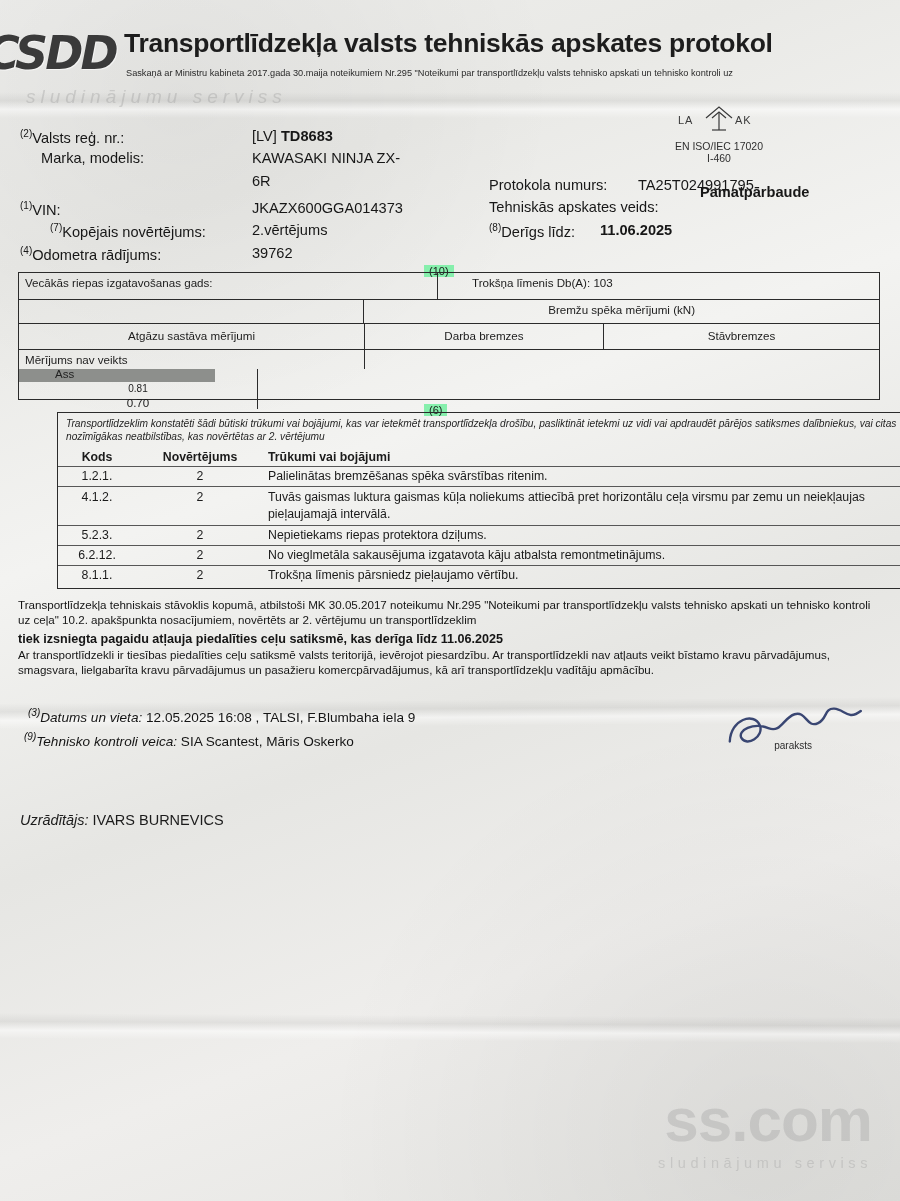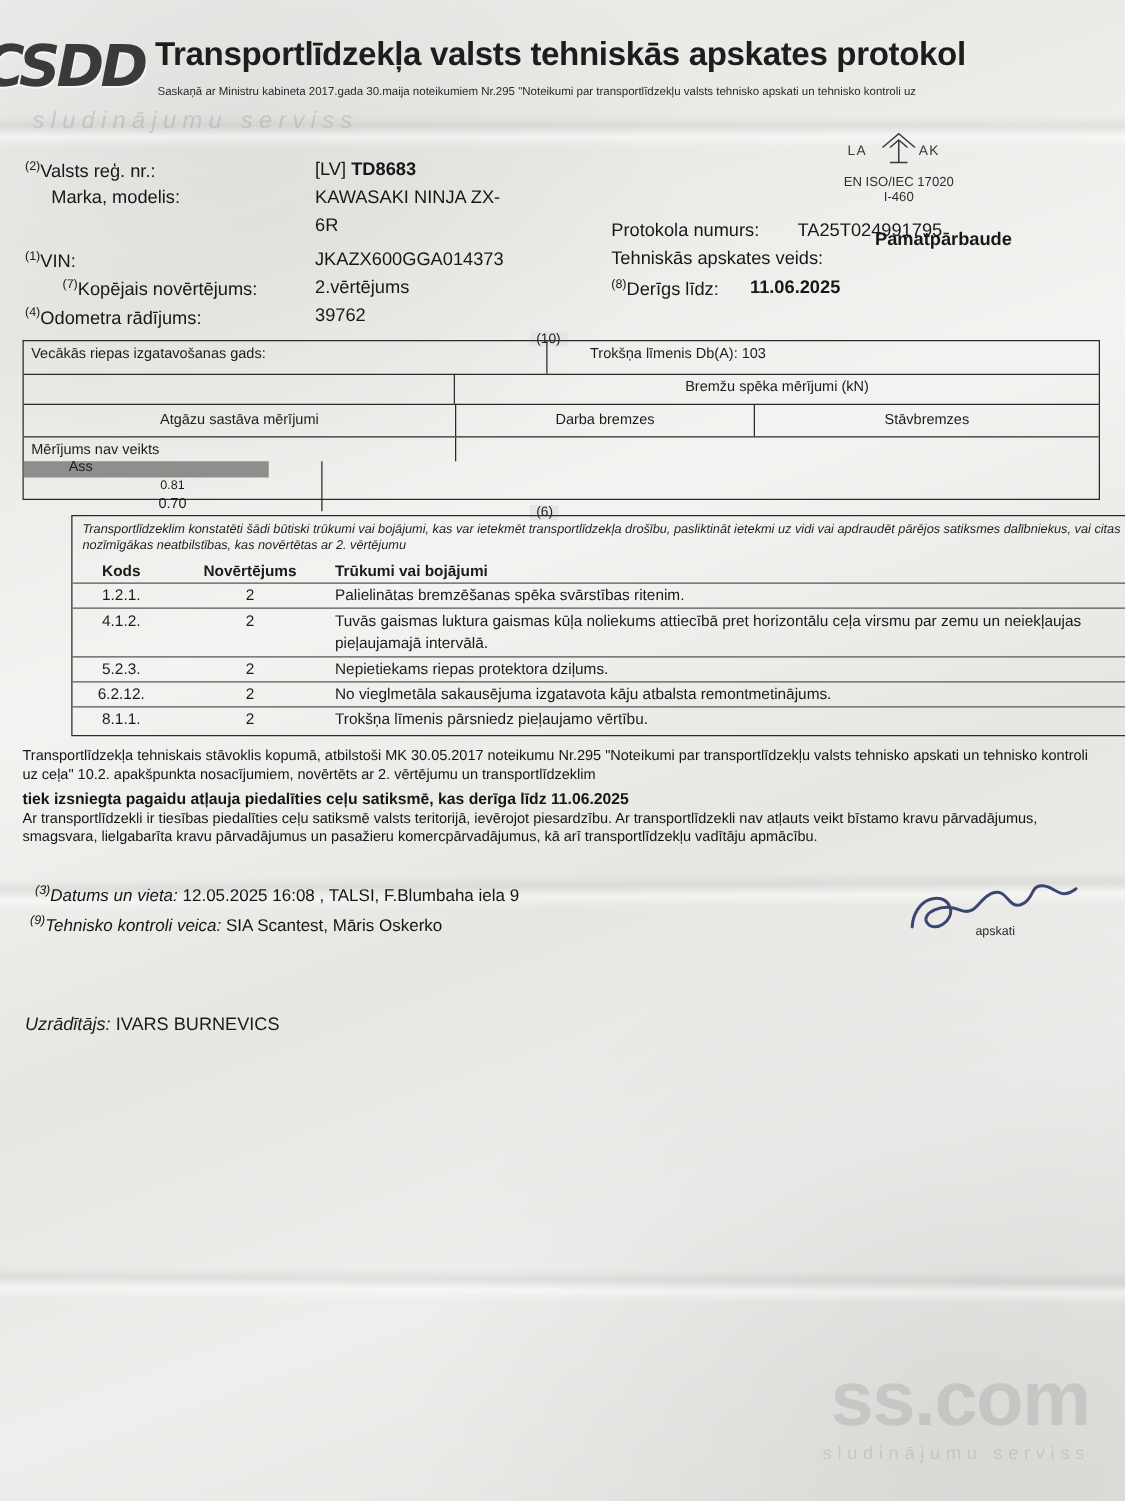--- a/index.html
+++ b/index.html
@@ -124,21 +124,21 @@
     padding: 3px 6px;
     font-size: 11.6px;
     color: #1c1c1c;
   }
   .bb { border-bottom: 1.1px solid #2b2b2b; }
   .br { border-right: 1.1px solid #2b2b2b; }
   .ctr { text-align: center; }
 
   .tbl-label {
     position: absolute;
-    background: #e5e5e5;
+    background: #86efac;
     padding: 0 5px;
     font-size: 11px;
   }
 
   
   .bar-wrap {
     position: relative;
     height: 13px;
   }
   .bar {
@@ -396,21 +396,21 @@
   <div class="sign-line" style="left:24px; top:731px;">
     <span class="sup">(9)</span><span>Tehnisko kontroli veica:</span>
     <span class="norm">SIA Scantest, Māris Oskerko</span>
   </div>
 
   <div class="signature">
     <svg width="150" height="48" viewBox="0 0 150 48">
       <path d="M6 32 C10 10, 34 6, 38 20 C41 32, 22 40, 18 30 C15 22, 32 16, 46 24 C58 31, 62 16, 74 14 C86 12, 84 30, 96 26 C106 23, 104 12, 114 14 C124 16, 126 28, 140 20" fill="none" stroke="#1b2a5e" stroke-width="2.4" stroke-linecap="round"></path>
     </svg>
   </div>
-  <div class="sign-caption">apskati</div>
+  <div class="sign-caption">paraksts</div>
 
   <div class="uzradit">
     <span>Uzrādītājs:</span>
     <span class="name">IVARS BURNEVICS</span>
   </div>
 
   <div class="wm-main">
     <div class="big">ss.com</div>
     <div class="small">sludinājumu serviss</div>
   </div>

